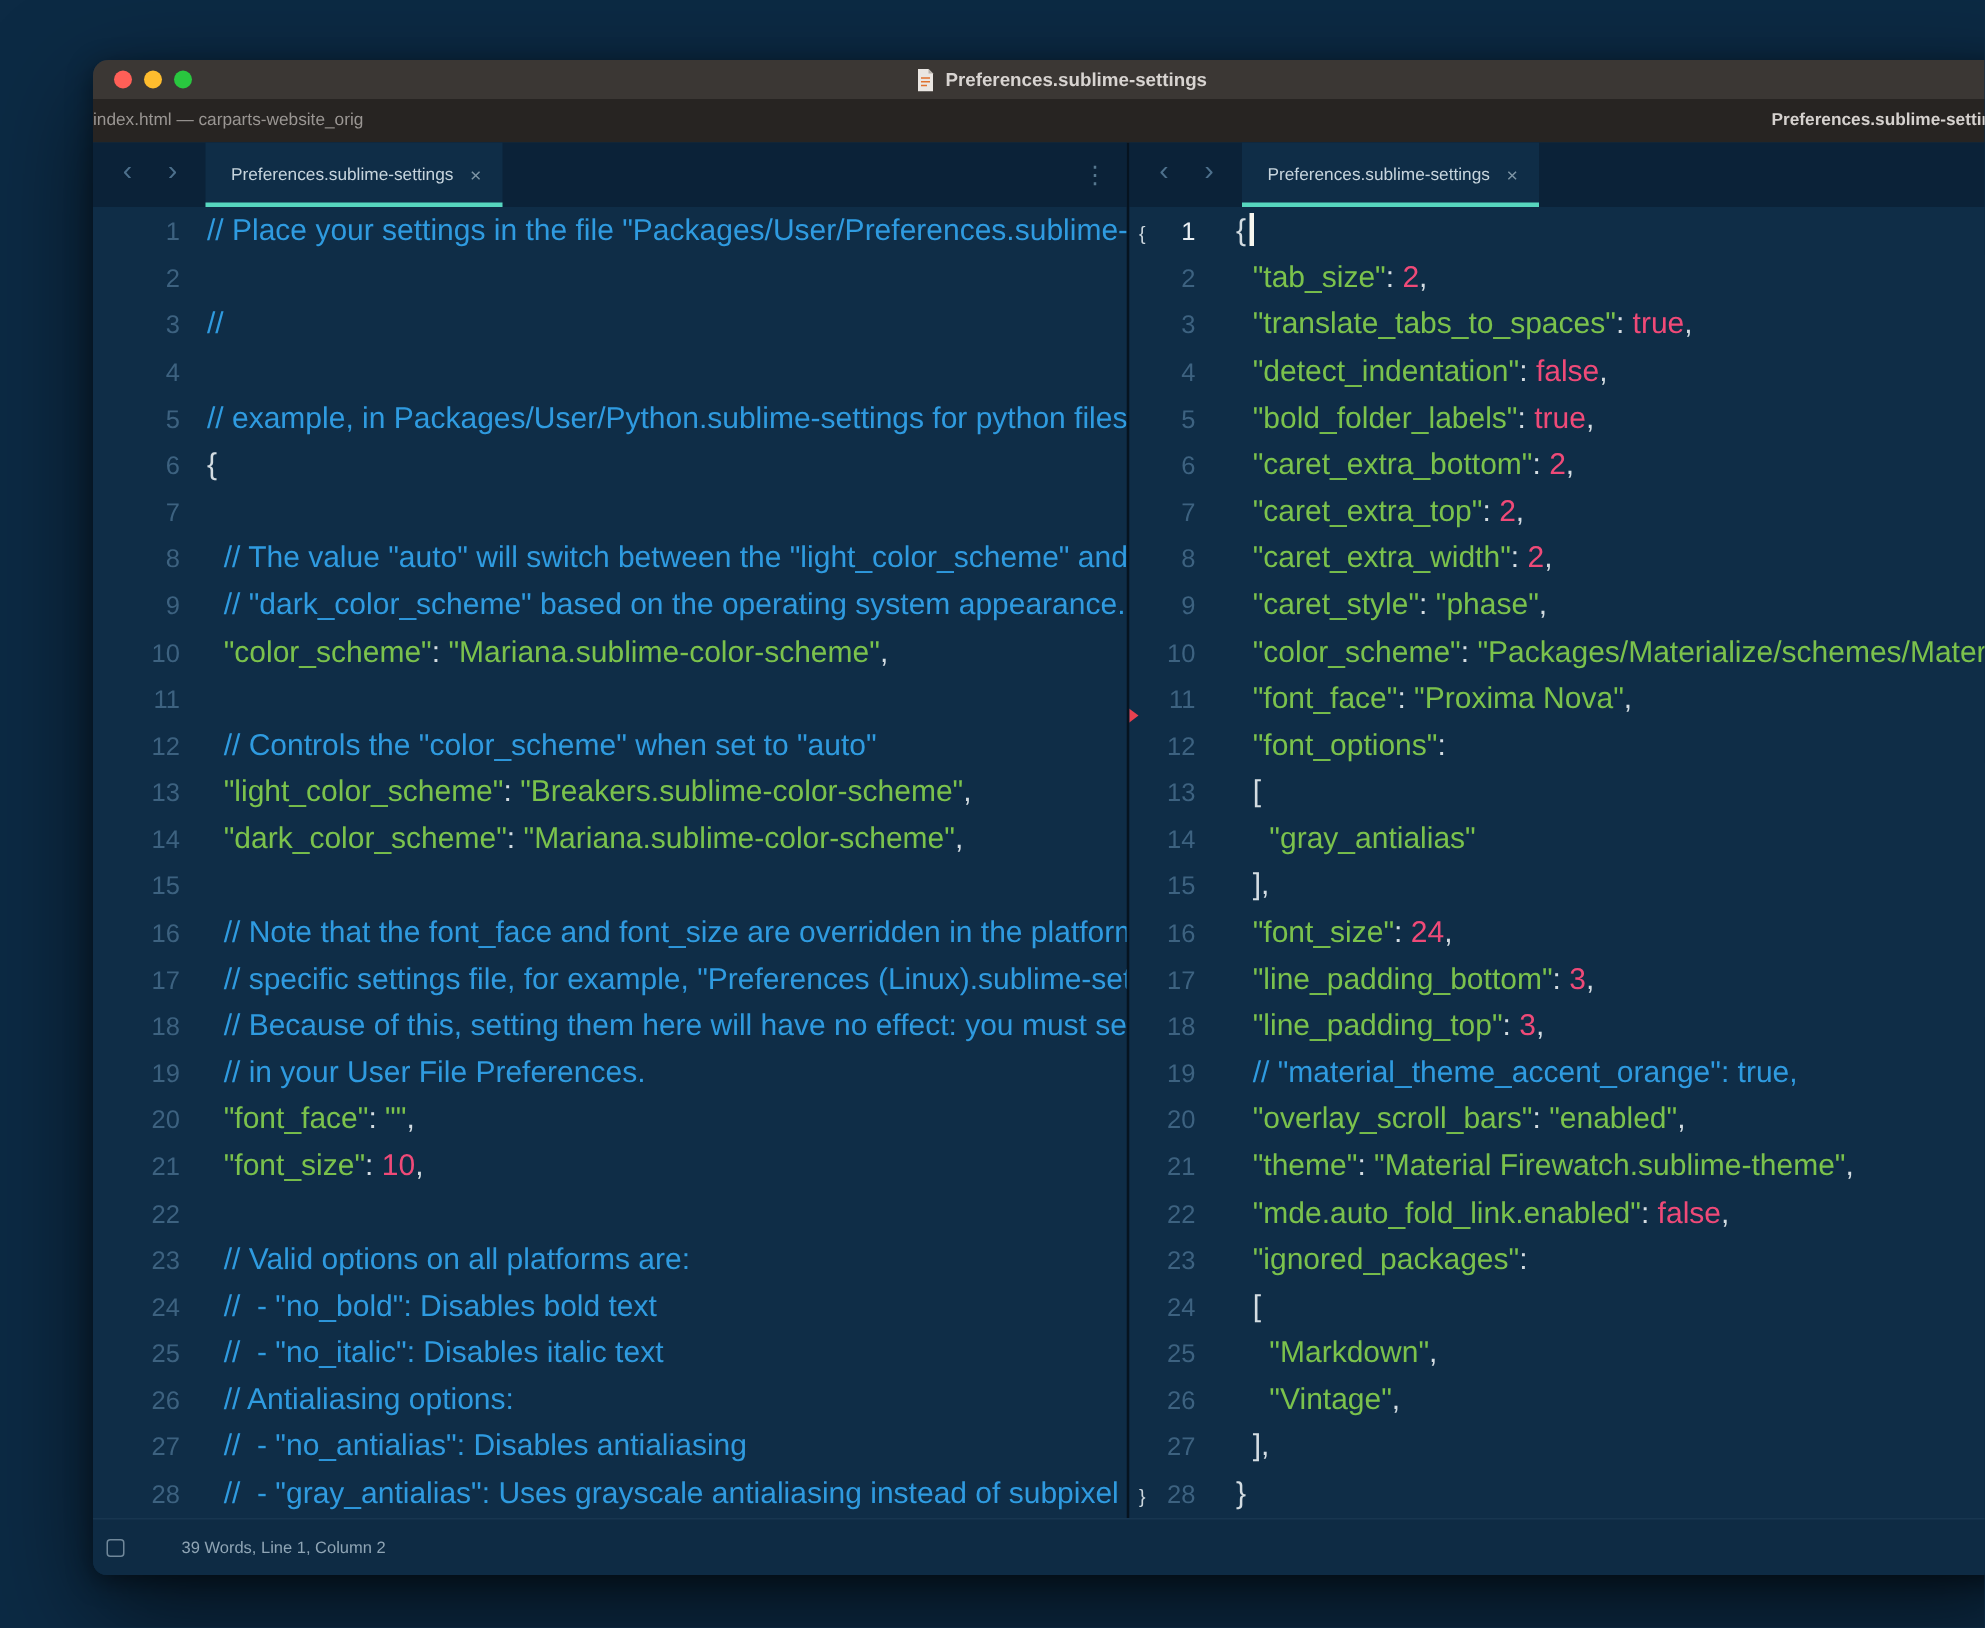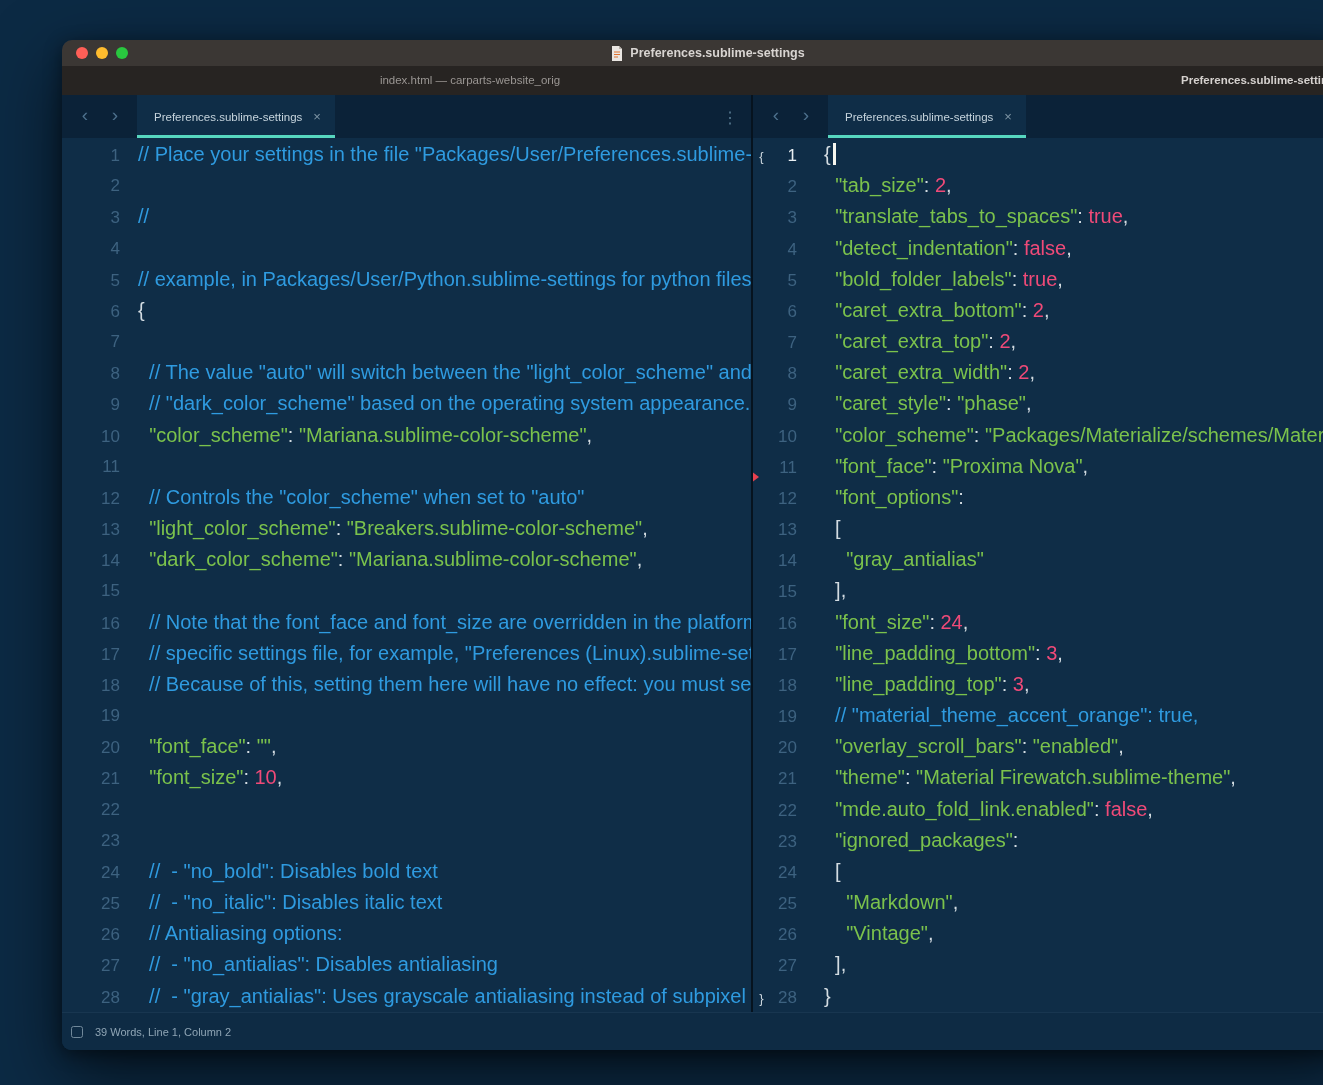--- a/index.html
+++ b/index.html
@@ -25,21 +25,21 @@
   .light.red { background:#ff5f57; }
   .light.yellow { background:#febc2e; }
   .light.green { background:#29c73f; }
   .title-center { display:flex; align-items:center; gap:7px;
     color:#d8d4d1; font-size:12.5px; font-weight:bold; }
   .doc-icon { display:inline-flex; }
   
   .titlebar2 { height:29px; background:#272422; flex:none; position:relative;
     font-size:11.5px; }
   .bgtitle-left { position:absolute; left:0; top:0; width:816px; height:46px;
-    line-height:29px; text-align:center; color:#9a9693; white-space:nowrap; }
+    line-height:29px; text-align:left; color:#9a9693; white-space:nowrap; }
   .bgtitle-right { position:absolute; left:1119px; top:0; height:29px;
     line-height:29px; color:#d5d1ce; white-space:nowrap; font-weight:bold; }
   
   .main { flex:1; min-height:0; display:flex; }
   .col { display:flex; flex-direction:column; min-width:0; }
   .col-left { width:691px; flex:none; border-right:2px solid #06131f; }
   .col-right { flex:1; }
   
   .tabbar { height:43px; flex:none; background:#0b2238; position:relative;
     display:flex; align-items:stretch; }
@@ -77,21 +77,21 @@
     vertical-align:-4px; margin-left:2px; }
   .pane-marker { position:absolute; left:-2px; top:333px; width:0; height:0;
     border-left:8px solid #e8414f;
     border-top:6px solid transparent; border-bottom:6px solid transparent; }
   
   .statusbar { height:38px; flex:none; background:#0e2b44;
     border-top:1px solid #183650; display:flex; align-items:center;
     color:#8fa5b5; font-size:11px; }
   .status-icon { width:12px; height:12px; border:1.5px solid #70889a;
     border-radius:2.5px; margin-left:9px; flex:none; }
-  .status-text { margin-left:12px; white-space:nowrap;text-align:right; }
+  .status-text { margin-left:38px; white-space:nowrap;text-align:right; }
 </style>
 </head>
 <body>
 
 <div class="window">
 
   <div class="titlebar">
     <div class="lights">
       <span class="light red"></span>
       <span class="light yellow"></span>
@@ -210,39 +210,41 @@
             <span class="code"><span class="tk-c">  // specific settings file, for example, "Preferences (Linux).sublime-settings".</span></span>
           </div>
           <div class="line">
             <span class="gicon"></span>
             <span class="gut">18</span>
             <span class="code"><span class="tk-c">  // Because of this, setting them here will have no effect: you must set them</span></span>
           </div>
           <div class="line">
             <span class="gicon"></span>
             <span class="gut">19</span>
+            <span class="code"><span class="tk-c">  // in your User File Preferences.</span></span>
           </div>
           <div class="line">
             <span class="gicon"></span>
             <span class="gut">20</span>
             <span class="code"><span class="tk-p">  </span><span class="tk-s">"font_face"</span><span class="tk-p">: </span><span class="tk-s">""</span><span class="tk-p">,</span></span>
           </div>
           <div class="line">
             <span class="gicon"></span>
             <span class="gut">21</span>
             <span class="code"><span class="tk-p">  </span><span class="tk-s">"font_size"</span><span class="tk-p">: </span><span class="tk-n">10</span><span class="tk-p">,</span></span>
           </div>
           <div class="line">
             <span class="gicon"></span>
             <span class="gut">22</span>
             <span class="code"></span>
           </div>
           <div class="line">
             <span class="gicon"></span>
             <span class="gut">23</span>
+            <span class="code"><span class="tk-c">  // Valid options on all platforms are:</span></span>
           </div>
           <div class="line">
             <span class="gicon"></span>
             <span class="gut">24</span>
             <span class="code"><span class="tk-c">  //  - "no_bold": Disables bold text</span></span>
           </div>
           <div class="line">
             <span class="gicon"></span>
             <span class="gut">25</span>
             <span class="code"><span class="tk-c">  //  - "no_italic": Disables italic text</span></span>

